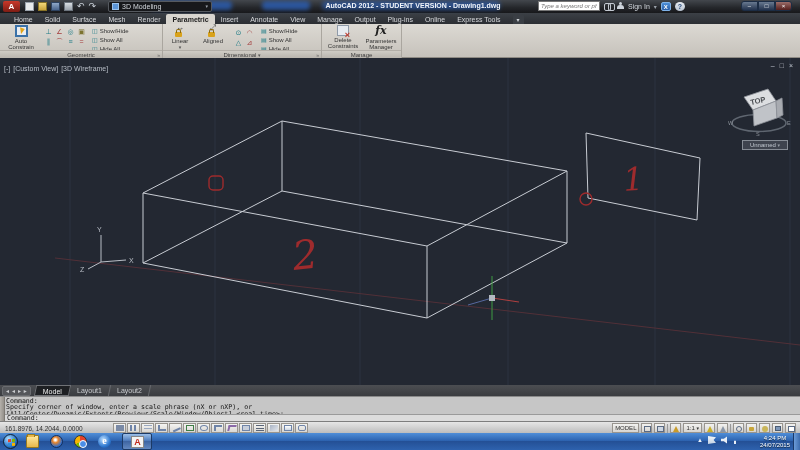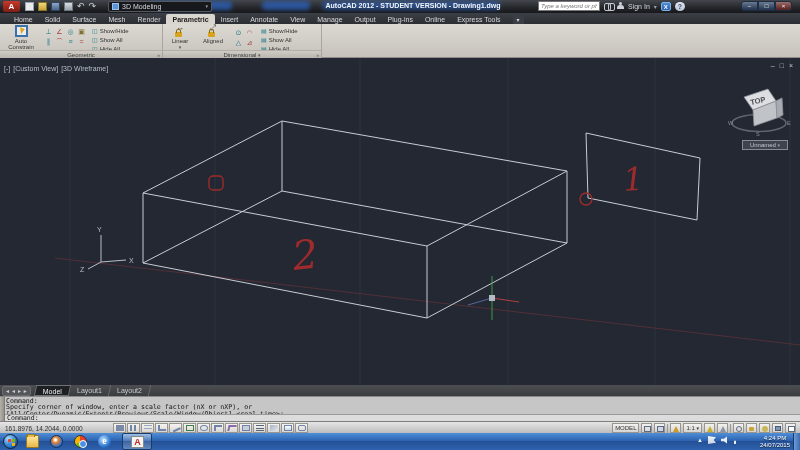--- a/index.html
+++ b/index.html
@@ -319,20 +319,33 @@
           <span class="slbl">Hide All</span>
         </div>
       </div>
       <div class="panel-label">
         <span>Dimensional</span>
         <span style="font-size:5px;color:#555;"> ▾</span>
         <span class="exp">»</span>
       </div>
     </div>
 
+    <div class="panel" style="left:322px;width:80px;">
+      <div class="bigbtn" style="left:2px;width:38px;">
+        <div class="bicon del-icon"></div>
+        <div>Delete Constraints</div>
+      </div>
+      <div class="bigbtn" style="left:40px;width:38px;">
+        <div class="bicon fx-icon">fx</div>
+        <div>Parameters Manager</div>
+      </div>
+      <div class="panel-label">
+        <span>Manage</span>
+      </div>
+    </div>
   </div>
 
   <div class="canvas">
     <div class="vp-label">
       <span>[-]</span>
       <span>[Custom View]</span>
       <span>[3D Wireframe]</span>
     </div>
     <div class="doc-btns">
       <span>–</span>
@@ -413,21 +426,21 @@
     </div>
     <div class="ltab model"><span>Model</span></div>
     <div class="ltab"><span>Layout1</span></div>
     <div class="ltab"><span>Layout2</span></div>
   </div>
 
   <div class="cmdwin">
     <div class="cmd-grip"></div>
     <div class="cmd-history">
       <div>Command:</div>
-      <div>Specify corner of window, enter a scale factor (nX or nXP), or</div>
+      <div>Specify corner of window, enter a scale phrase (nX or nXP), or</div>
       <div>[All/Center/Dynamic/Extents/Previous/Scale/Window/Object] &lt;real time&gt;:</div>
     </div>
     <div class="cmd-input">Command:</div>
   </div>
 
   <div class="statusbar">
     <div class="coords">161.8976, 14.2044, 0.0000</div>
     <div class="togglebar">
       <div class="tgl">
           <i style="background:#7a8aa6"></i>

